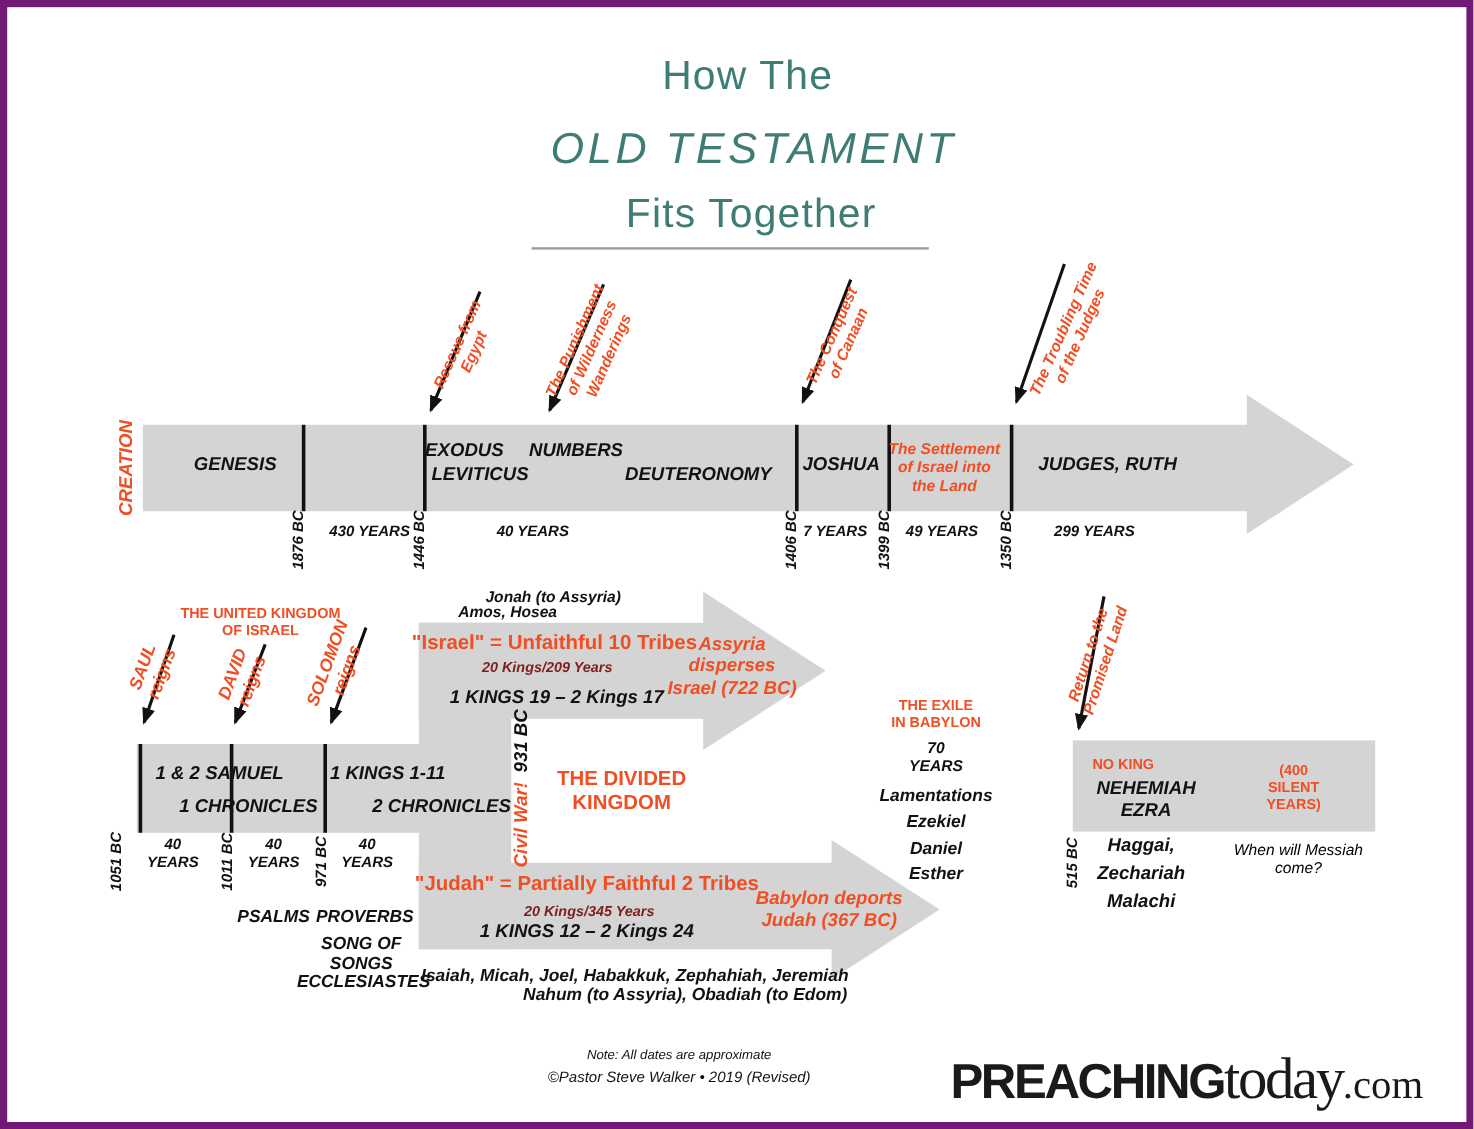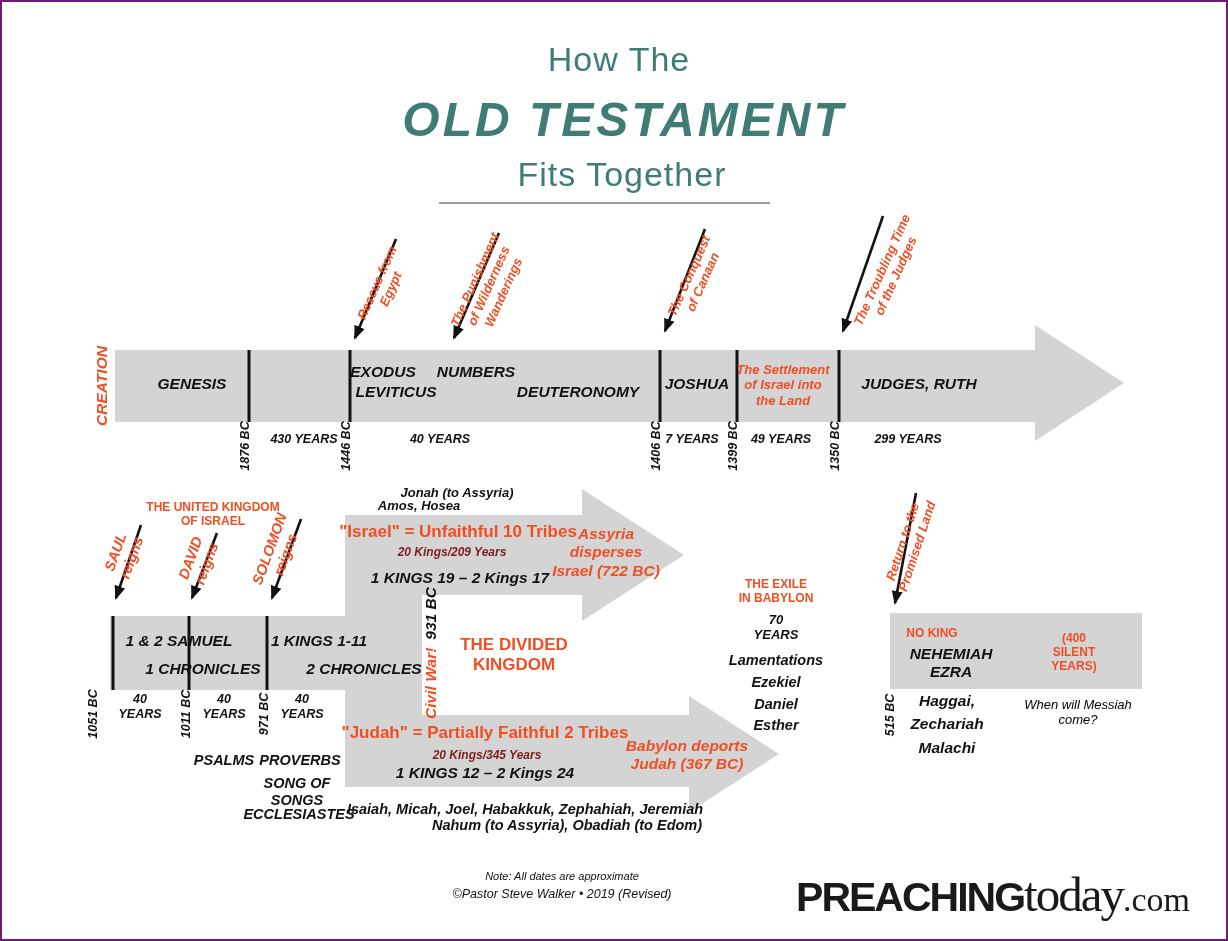--- a/index.html
+++ b/index.html
@@ -1,32 +1,32 @@
 <!DOCTYPE html>
 <html><head>
 <meta charset="utf-8">
 <style>
   html,body{margin:0;padding:0;background:#fff;}
   #page{position:relative;width:1228px;height:941px;box-sizing:border-box;
-        border:2px solid #701a75;background:#fff;overflow:hidden;
+        border:6px solid #701a75;background:#fff;overflow:hidden;
         font-family:"Liberation Sans",sans-serif;}
   #shapes{position:absolute;left:0;top:0;z-index:0;}
   .lbl{position:absolute;z-index:2;transform:translate(-50%,-50%);
        font-style:italic;font-weight:bold;color:#121212;
        white-space:pre-line;text-align:center;line-height:1.18;}
   .up{font-style:normal;}
   .orange{color:#F04E23;}
   .blue{color:#7f1d1d;}
   .teal{color:#3E7C74;}
   .gray{color:#000000;font-weight:normal;}
   .s12{font-size:12.5px;} .s13{font-size:13px;} .s14{font-size:14.5px;}
   .s15{font-size:15.5px;} .s16{font-size:12px;text-align:center;} .s17{font-size:17px;}
   .lh2{line-height:1.5;}
   .title1{font-size:34px;font-weight:normal;font-style:normal;letter-spacing:1px;}
-  .title2{font-size:48px;font-weight:bold;letter-spacing:3px;}
+  .title2{font-size:36px;font-weight:normal;letter-spacing:3px;}
   .divider{position:absolute;left:437px;top:200px;width:331px;height:2px;background:#9c9c9c;z-index:2;}
   #logo{position:absolute;z-index:2;right:36px;top:864px;display:flex;align-items:baseline;color:#1a1a1a;}
   #logo .p1{font-weight:bold;font-size:41px;letter-spacing:-2px;}
   #logo .p2{font-family:"Liberation Serif",serif;font-size:49px;letter-spacing:-2px;}
   #logo .p3{font-family:"Liberation Serif",serif;font-size:34px;}
 </style>
 </head>
 <body>
 
 <div id="page">

